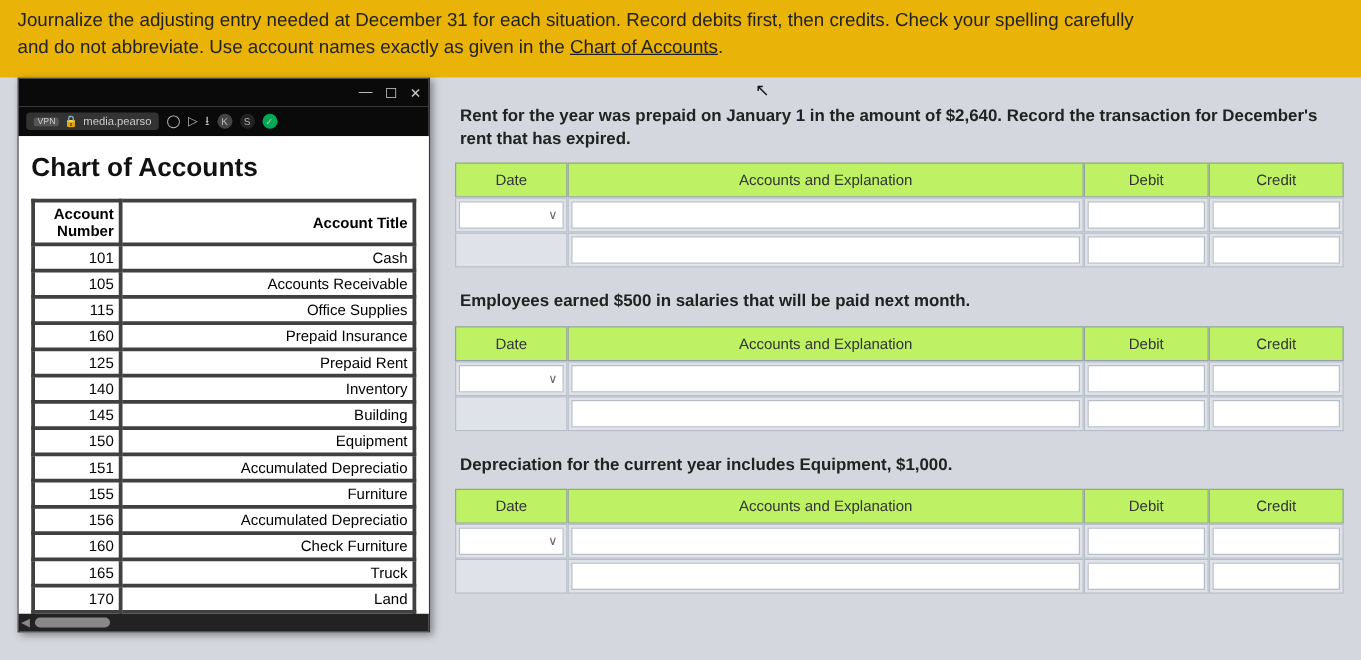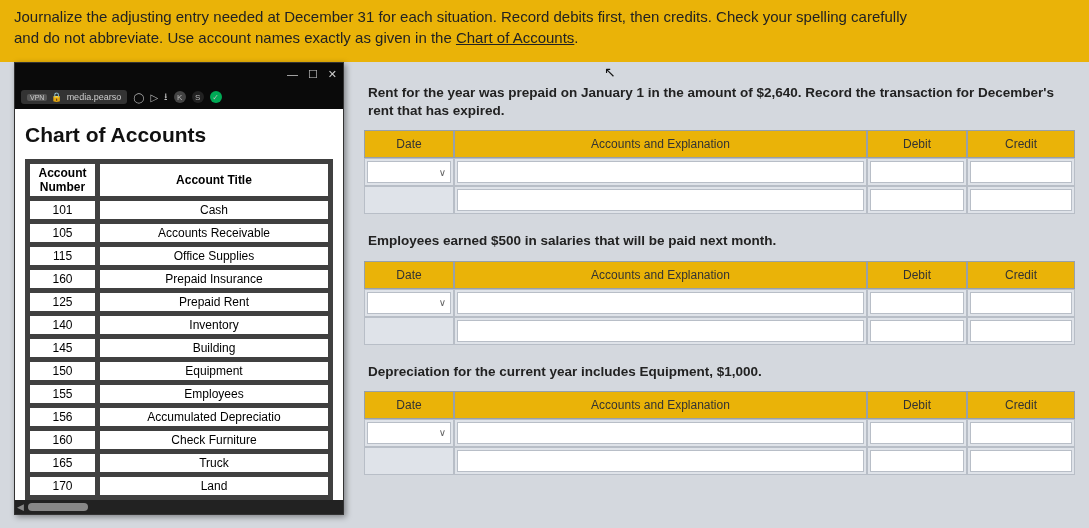--- a/index.html
+++ b/index.html
@@ -69,23 +69,23 @@
     font-weight: bold;
     color: #111;
     margin: 6px 0 12px 0;
   }
   .coa-table {
     width: 100%;
     border-collapse: collapse;
     font-size: 12px;
   }
   .coa-table th, .coa-table td {
-    border: 5px solid #404040;
+    border: 3px solid #404040;
     padding: 2px 4px;
-    text-align: center;
+    text-align: right;
     font-weight: normal;
   }
   .coa-table th { font-weight: bold; }
   .coa-scrollbar {
     height: 14px;
     background: #222;
     display:flex;
     align-items:center;
     padding:0 2px;
   }
@@ -105,21 +105,21 @@
     line-height: 1.35;
     padding-left: 4px;
   }
   .journal-table {
     width: 100%;
     border-collapse: separate;
     border-spacing: 0;
     font-size: 12px;
   }
   .journal-table th {
-    background: #eab308;
+    background: #bef264;
     color: #333;
     font-weight: normal;
     padding: 6px 4px;
     border: 1px solid #97a0ab;
     font-size: 12px;
   }
   .journal-table td {
     border: 1px solid #b8bec7;
     padding: 2px;
     background: #dfe3e9;
@@ -208,22 +208,26 @@
             </tr>
             <tr>
               <td>145</td>
               <td>Building</td>
             </tr>
             <tr>
               <td>150</td>
               <td>Equipment</td>
             </tr>
             <tr>
+              <td>151</td>
+              <td>Accumulated Depreciatio</td>
+            </tr>
+            <tr>
               <td>155</td>
-              <td>Employees</td>
+              <td>Furniture</td>
             </tr>
             <tr>
               <td>156</td>
               <td>Accumulated Depreciatio</td>
             </tr>
             <tr>
               <td>160</td>
               <td>Check Furniture</td>
             </tr>
             <tr>

